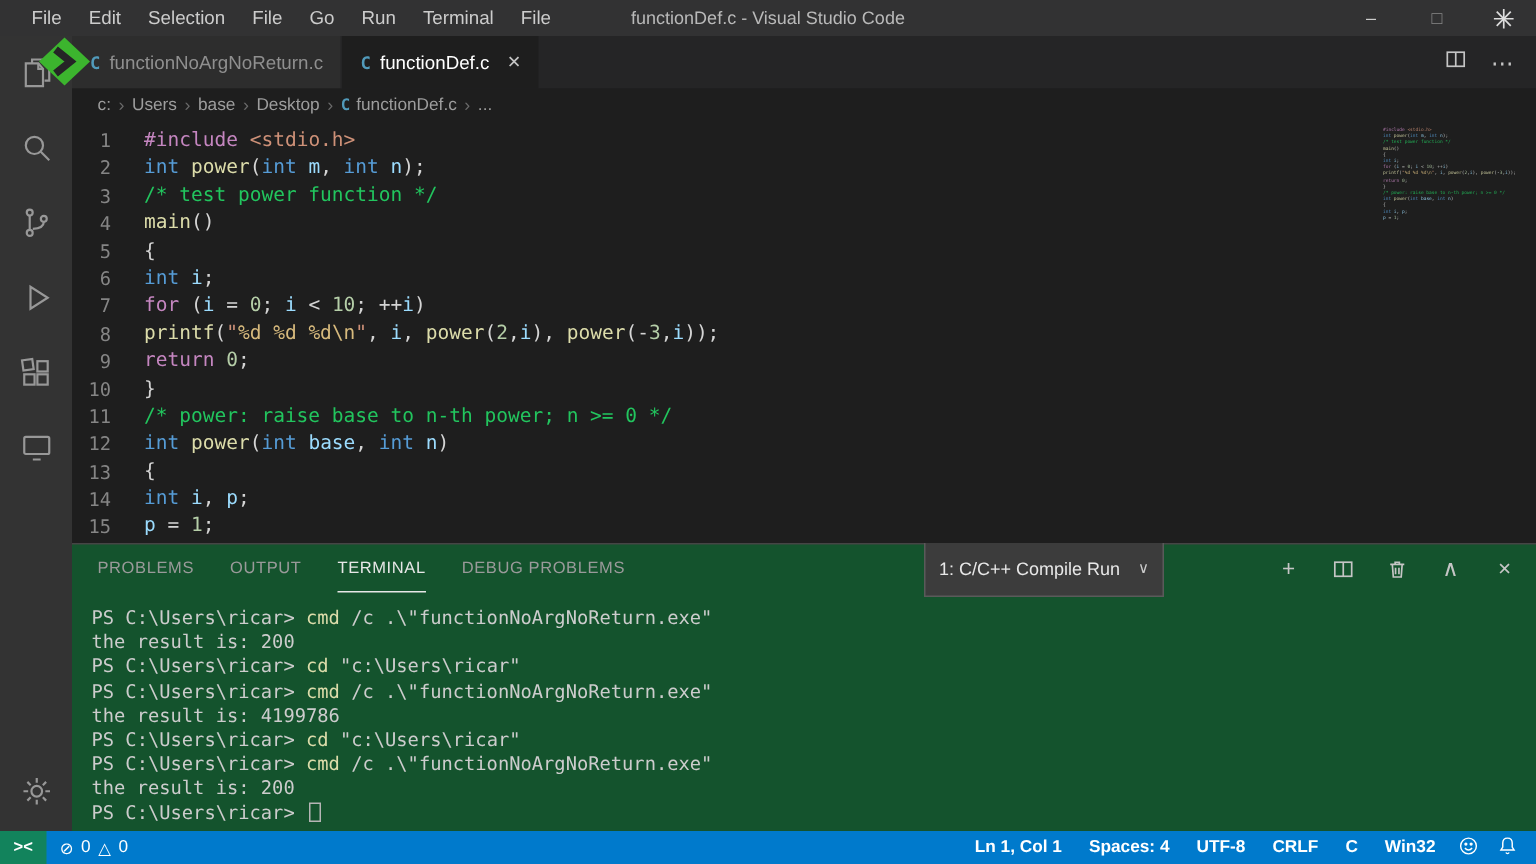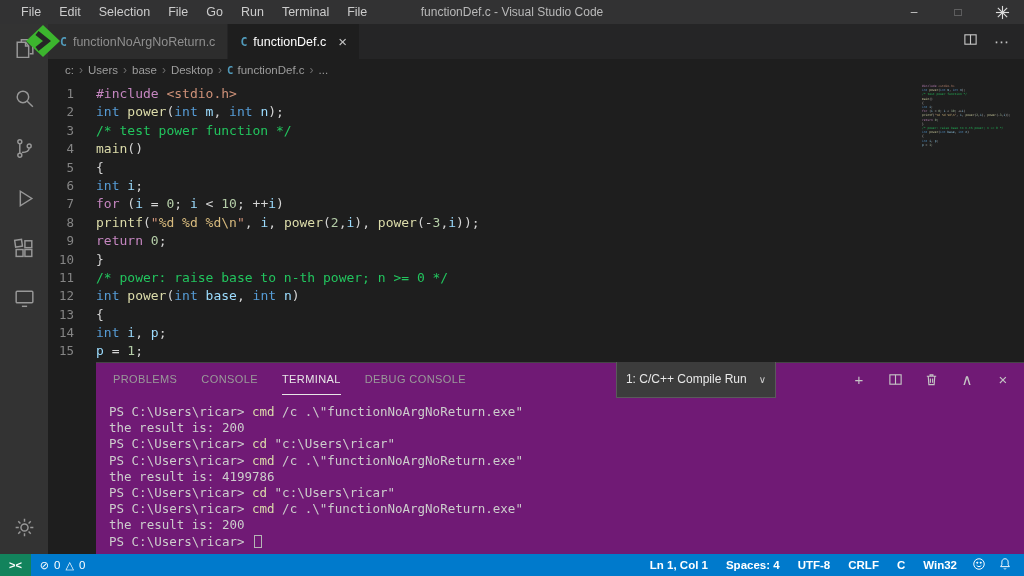--- a/index.html
+++ b/index.html
@@ -49,21 +49,21 @@
   .mm-line{white-space:pre;font-size:3px;line-height:4.2px;font-family:"DejaVu Sans Mono",monospace;}
 
   
   .tk-def{color:#d4d4d4;} .tk-kw{color:#569cd6;} .tk-ctrl{color:#c586c0;}
   .tk-fn{color:#dcdcaa;} .tk-var{color:#9cdcfe;} .tk-num{color:#b5cea8;}
   .tk-str{color:#ce9178;} .tk-com{color:#22c55e;} .tk-fmt{color:#d7ba7d;}
   .tk-cmd{color:#dcdcaa;}
   .terminal .tk-def{color:#cccccc;}
 
   
-  .panel{flex:1;border-top:1px solid #454545;display:flex;flex-direction:column;background:#701a75;min-height:0;margin-left:48px;}
+  .panel{flex:1;border-top:1px solid #454545;display:flex;flex-direction:column;background:#14532d;min-height:0;}
   .panel-header{height:32px;display:flex;align-items:center;padding:0 12px 0 17px;flex:none;}
   .panel-tab{font-size:11px;color:#9a9a9a;letter-spacing:.4px;margin-right:24px;height:32px;line-height:32px;border-bottom:1px solid transparent;white-space:nowrap;}
   .panel-tab.active{color:#e7e7e7;border-bottom-color:#e7e7e7;}
   .panel-actions{margin-left:auto;display:flex;align-items:center;color:#c5c5c5;}
   .terminal-dropdown{background:#3c3c3c;border:1px solid #5a5a5a;color:#e8e8e8;font-size:12px;height:37px;display:flex;align-items:center;gap:12px;padding:0 9px;margin-right:56px;white-space:nowrap;}
   .dd-chevron{font-size:10px;color:#cccccc;}
   .panel-icon{margin-left:18px;display:flex;align-items:center;justify-content:center;width:18px;height:18px;}
   .panel-icon svg{width:15px;height:15px;stroke:currentColor;fill:none;stroke-width:1.2;}
   .txt-icon{font-size:15px;line-height:1;}
 
@@ -302,23 +302,23 @@
               <div class="mm-line"><span class="tk-kw">int</span><span class="tk-def"> </span><span class="tk-var">i</span><span class="tk-def">, </span><span class="tk-var">p</span><span class="tk-def">;</span></div>
               <div class="mm-line"><span class="tk-var">p</span><span class="tk-def"> = </span><span class="tk-num">1</span><span class="tk-def">;</span></div>
             </div>
         </div>
       </div>
 
       <div class="panel">
         <div class="panel-header">
           <div style="display:flex;">
               <span class="panel-tab">PROBLEMS</span>
-              <span class="panel-tab">CONSOLE</span>
+              <span class="panel-tab">OUTPUT</span>
               <span class="panel-tab active">TERMINAL</span>
-              <span class="panel-tab">DEBUG CONSOLE</span>
+              <span class="panel-tab">DEBUG PROBLEMS</span>
             </div>
           <div class="panel-actions">
             <div class="terminal-dropdown">
               <span>1: C/C++ Compile Run</span>
               <span class="dd-chevron">∨</span>
             </div>
             <span class="panel-icon txt-icon">+</span>
             <span class="panel-icon">
               <svg viewBox="0 0 16 16">
                   <rect x="2" y="3" width="12" height="10"></rect>

